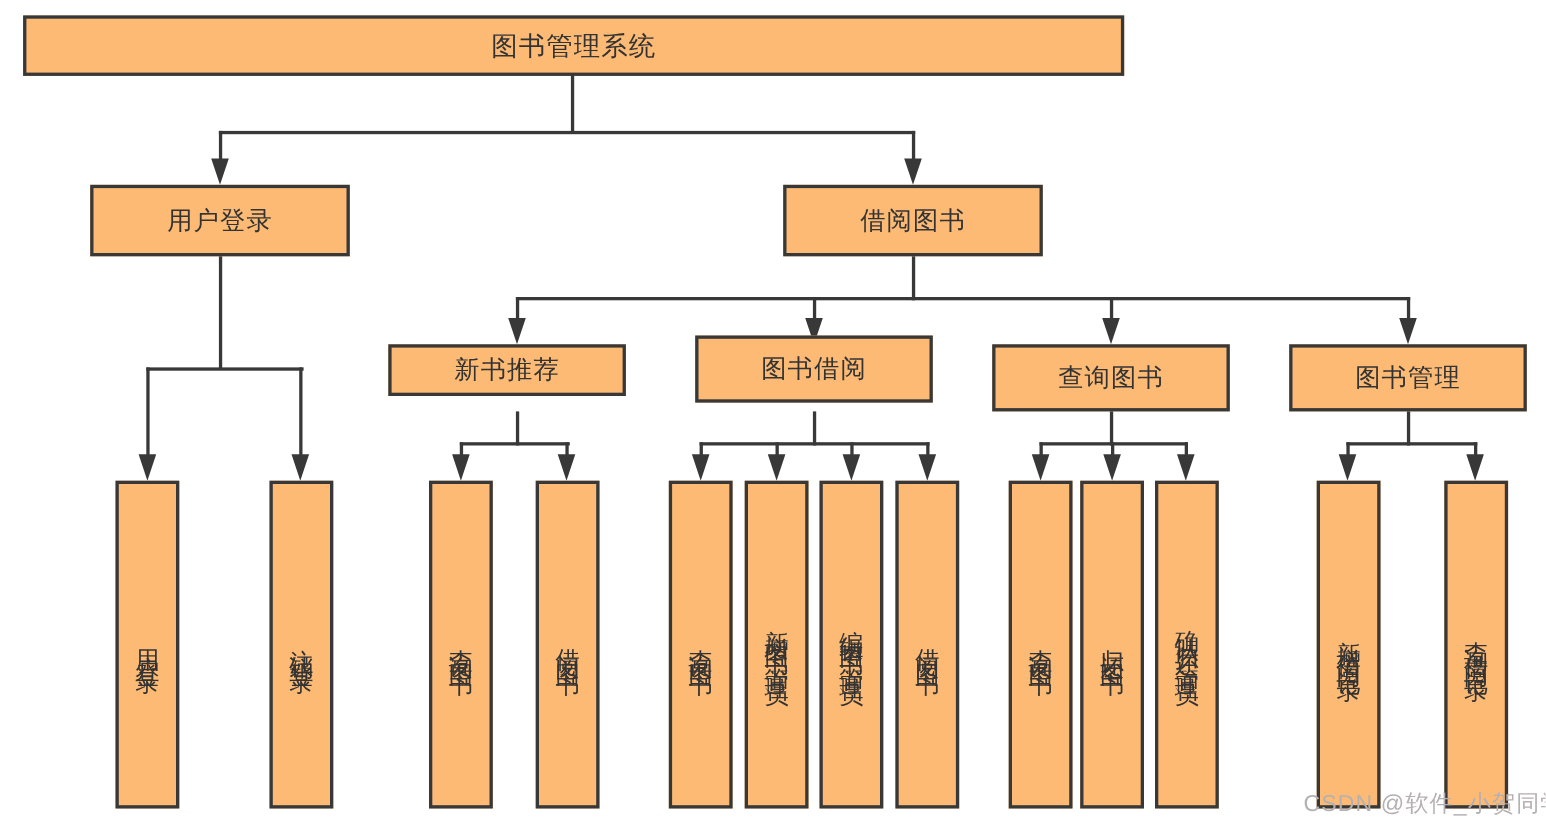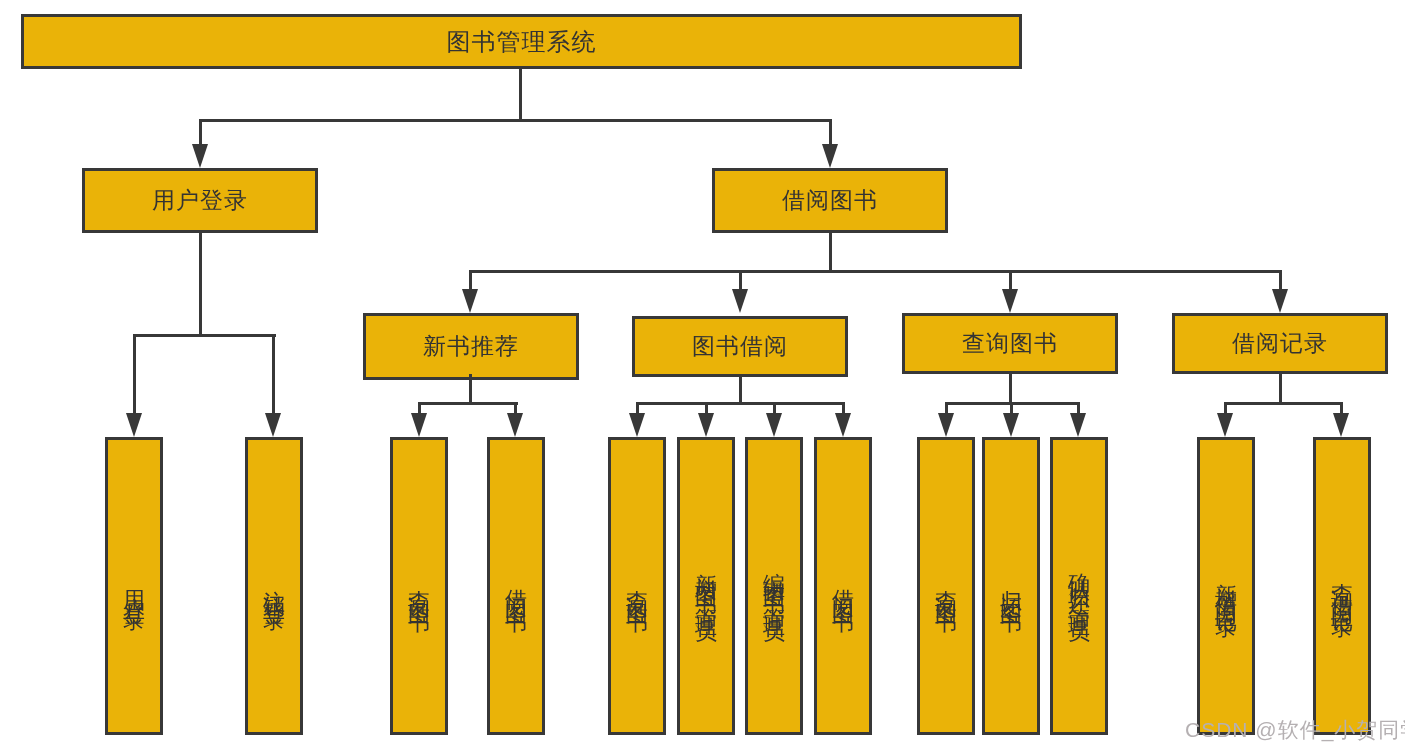--- a/index.html
+++ b/index.html
@@ -10,21 +10,21 @@
   .canvas {
     position: relative;
     width: 1405px;
     height: 747px;
     background: var(--bg, #ffffff);
     overflow: hidden;
   }
   .box {
     position: absolute;
     box-sizing: border-box;
-    background: #eab308;
+    background: #fdba74;
     border: 3px solid var(--line, #383838);
     color: var(--text, #333333);
     display: flex;
     align-items: center;
     justify-content: center;
     font-size: 23px;
     letter-spacing: 1px;
     white-space: nowrap;
   }
   .box.root { font-size: 24px; }
@@ -86,24 +86,24 @@
   <div class="hl" style="left:469px; top:270px; width:813px;"></div>
   <div class="vl" style="left:469px; top:270px; height:22px;"></div>
   <div class="arrow" style="left:462px; top:289px;"></div>
   <div class="vl" style="left:739px; top:270px; height:22px;"></div>
   <div class="arrow" style="left:732px; top:289px;"></div>
   <div class="vl" style="left:1009px; top:270px; height:22px;"></div>
   <div class="arrow" style="left:1002px; top:289px;"></div>
   <div class="vl" style="left:1279px; top:270px; height:22px;"></div>
   <div class="arrow" style="left:1272px; top:289px;"></div>
 
-  <div class="box" style="left:363px; top:313px; width:216px; height:67px;">新书推荐</div>
-  <div class="box" style="left:632px; top:316px; width:216px; height:61px;">图书借阅</div>
+  <div class="box" style="left:353px; top:313px; width:216px; height:47px;">新书推荐</div>
+  <div class="box" style="left:632px; top:305px; width:216px; height:61px;">图书借阅</div>
   <div class="box" style="left:902px; top:313px; width:216px; height:61px;">查询图书</div>
-  <div class="box" style="left:1172px; top:313px; width:216px; height:61px;">借阅记录</div>
+  <div class="box" style="left:1172px; top:313px; width:216px; height:61px;">图书管理</div>
 
   <div class="vl" style="left:469px; top:374px; height:31px;"></div>
   <div class="hl" style="left:418px; top:402px; width:100px;"></div>
   <div class="vl" style="left:418px; top:402px; height:14px;"></div>
   <div class="arrow" style="left:411px; top:413px;"></div>
   <div class="vl" style="left:514px; top:402px; height:14px;"></div>
   <div class="arrow" style="left:507px; top:413px;"></div>
 
   <div class="vl" style="left:739px; top:374px; height:31px;"></div>
   <div class="hl" style="left:636px; top:402px; width:209px;"></div>

